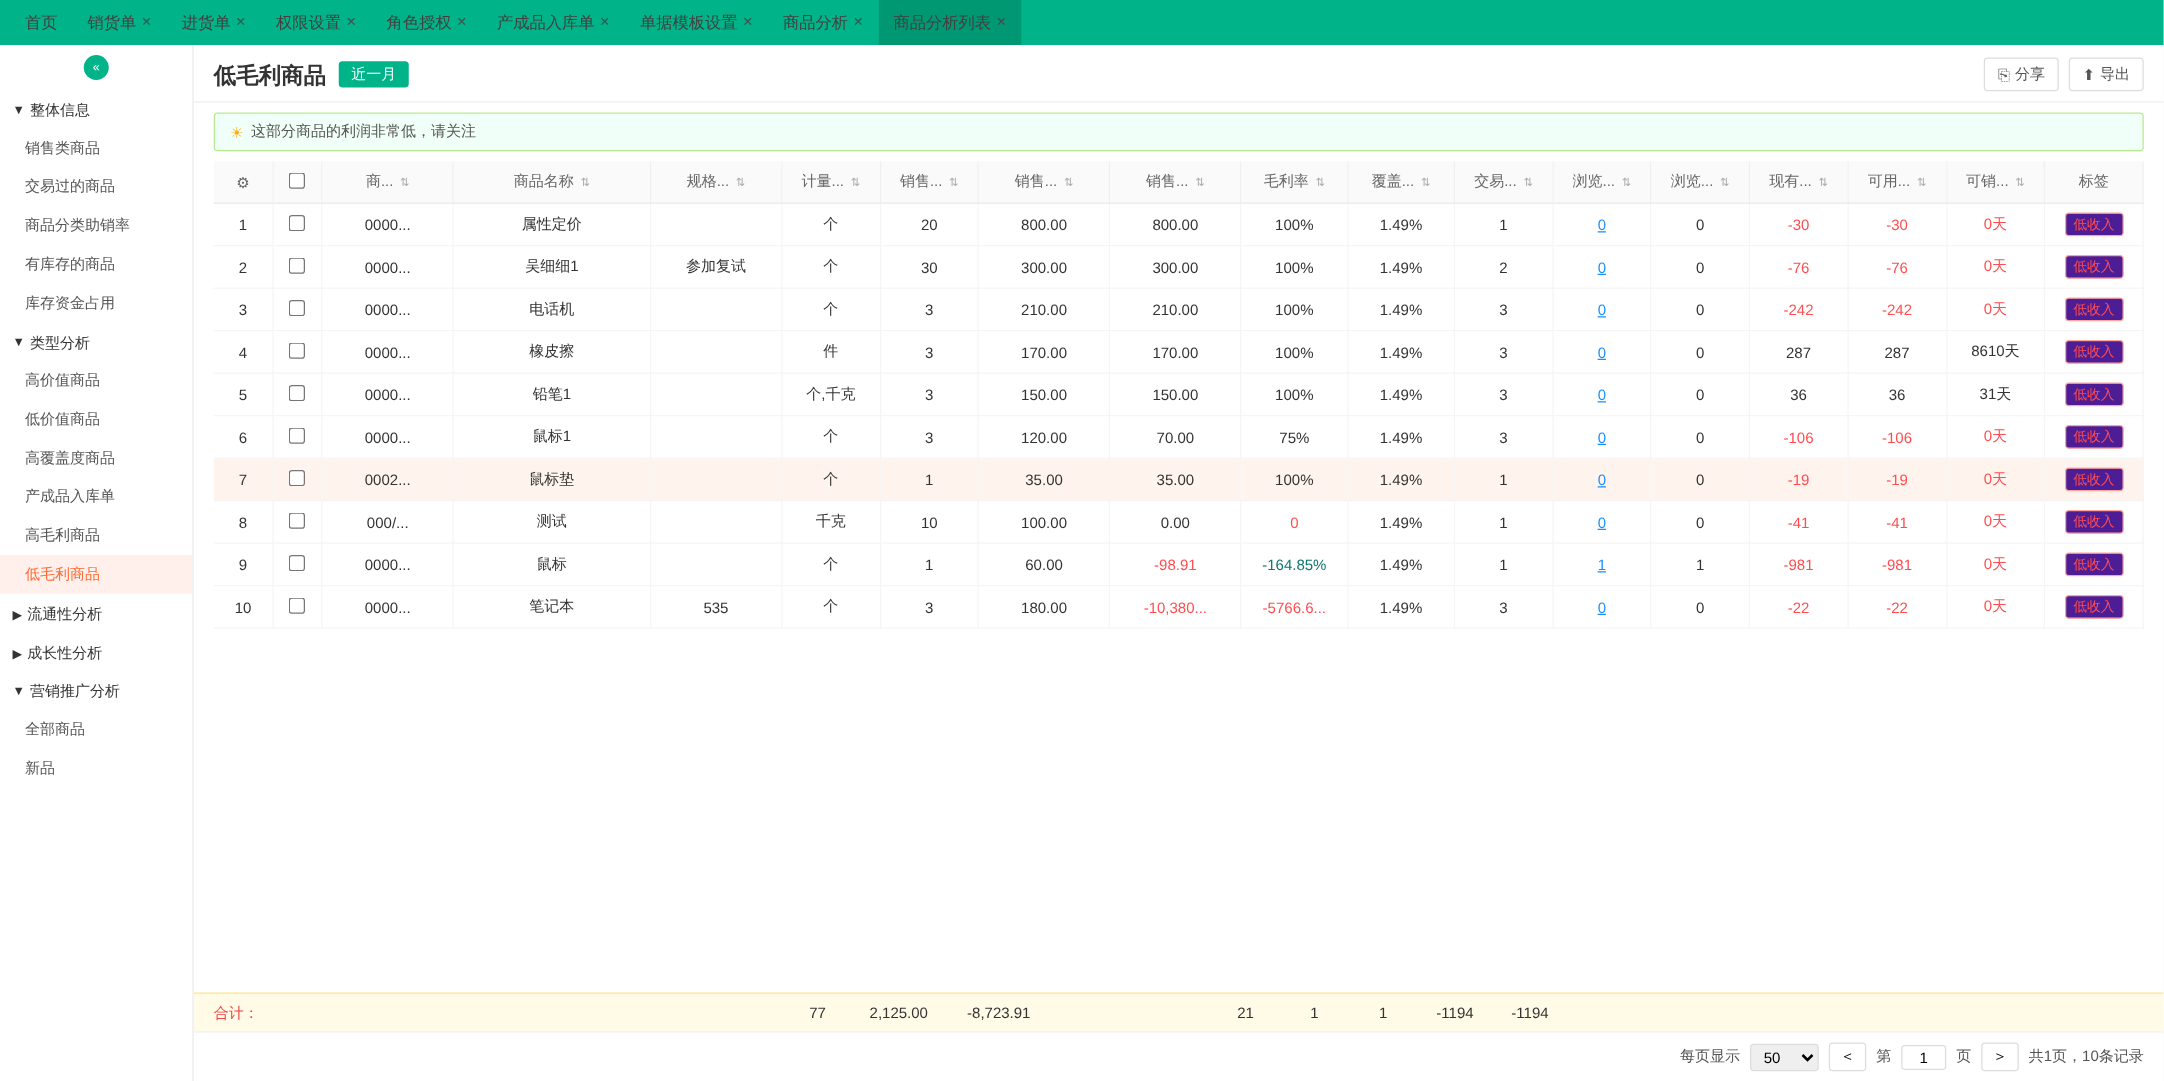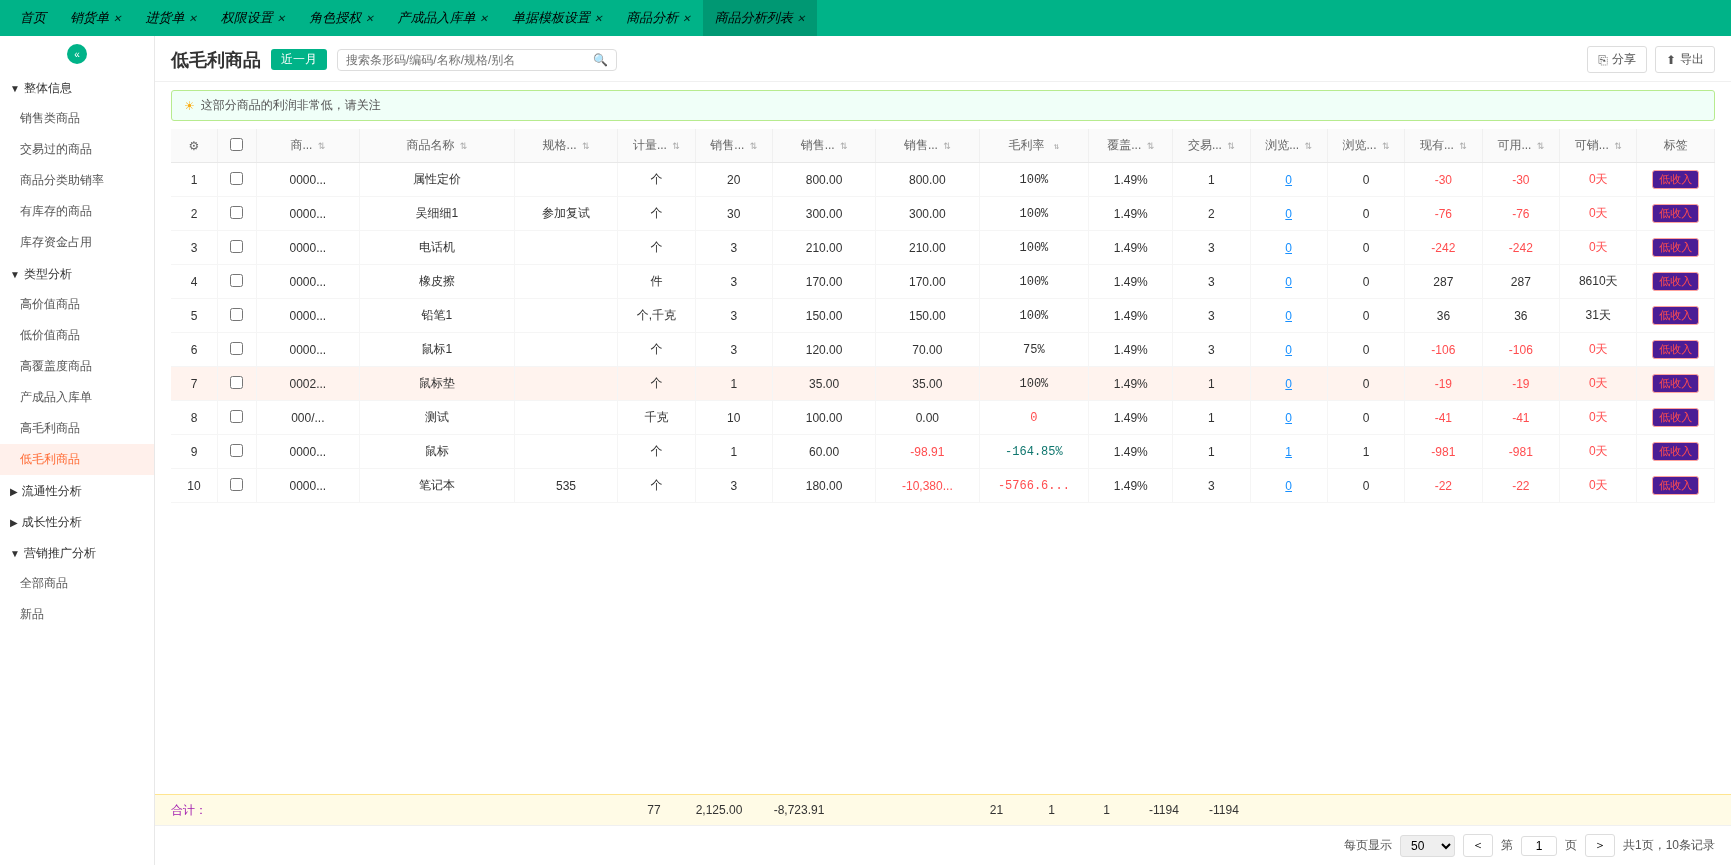--- a/index.html
+++ b/index.html
@@ -7,29 +7,28 @@
     
     
     .top-nav {
       background: #00b388;
       display: flex;
       align-items: center;
       height: 36px;
       padding: 0 8px;
     }
     .top-nav .nav-item {
-      color: #000000;
+      color: #404040;
       padding: 0 12px;
       height: 36px;
       display: flex;
       align-items: center;
       cursor: pointer;
       font-size: 13px;
       white-space: nowrap;
-      font-style: italic;
     }
     .top-nav .nav-item.active { background: rgba(0,0,0,0.15); }
     .nav-close {
       font-size: 10px;
       margin-left: 4px;
       opacity: 0.8;
     }
     
     
     .layout { display: flex; height: calc(100vh - 36px); }
@@ -184,21 +183,21 @@
     tbody tr.highlighted { background: #fff3ee; }
     
     .col-num { width: 36px; text-align: center; }
     .col-checkbox { width: 30px; }
     .col-code { width: 80px; }
     .col-name { width: 120px; text-align: center; }
     .col-spec { width: 80px; }
     .col-unit { width: 60px; }
     .col-num2 { width: 50px; }
     .col-price { width: 80px; }
-    .col-rate { width: 65px; font-family: Liberation Mono, monospace; }
+    .col-rate { width: 65px; }
     .col-cover { width: 65px; }
     .col-trade { width: 55px; }
     .col-browse { width: 55px; }
     .col-stock { width: 60px; }
     .col-days { width: 55px; }
     .col-tag { width: 60px; }
     .text-link { color: #1890ff; text-decoration: underline; cursor: pointer; }
     
     .tag-badge {
       display: inline-block;
@@ -210,21 +209,21 @@
     
     
     .table-footer {
       display: flex;
       align-items: center;
       padding: 6px 16px;
       background: #fffbe6;
       border-top: 1px solid #ffe58f;
       font-size: 12px;
     }
-    .footer-label { color: #a21caf; margin-right: 16px; }
+    .footer-label { color: #ef4444; margin-right: 16px; }
     .footer-cells {
       display: flex;
       flex: 1;
     }
     .footer-cell {
       text-align: center;
       padding: 2px 6px;
       color: #333;
     }
     
@@ -364,24 +363,20 @@
     </div>
     <div class="sidebar-item">全部商品</div>
     <div class="sidebar-item">新品</div>
   </aside>
 
   <main class="main-content">
 
     <div class="page-header">
       <h1 class="page-title">低毛利商品</h1>
       <div class="filter-tag">近一月</div>
-      <div class="search-box">
-        <input type="text" placeholder="搜索条形码/编码/名称/规格/别名" style="">
-        <span style="color:#aaa; cursor:pointer;">🔍</span>
-      </div>
       <div class="header-actions">
         <button class="btn-action">
           <span>⎘</span>
           <span>分享</span>
         </button>
         <button class="btn-action">
           <span>⬆</span>
           <span>导出</span>
         </button>
       </div>

